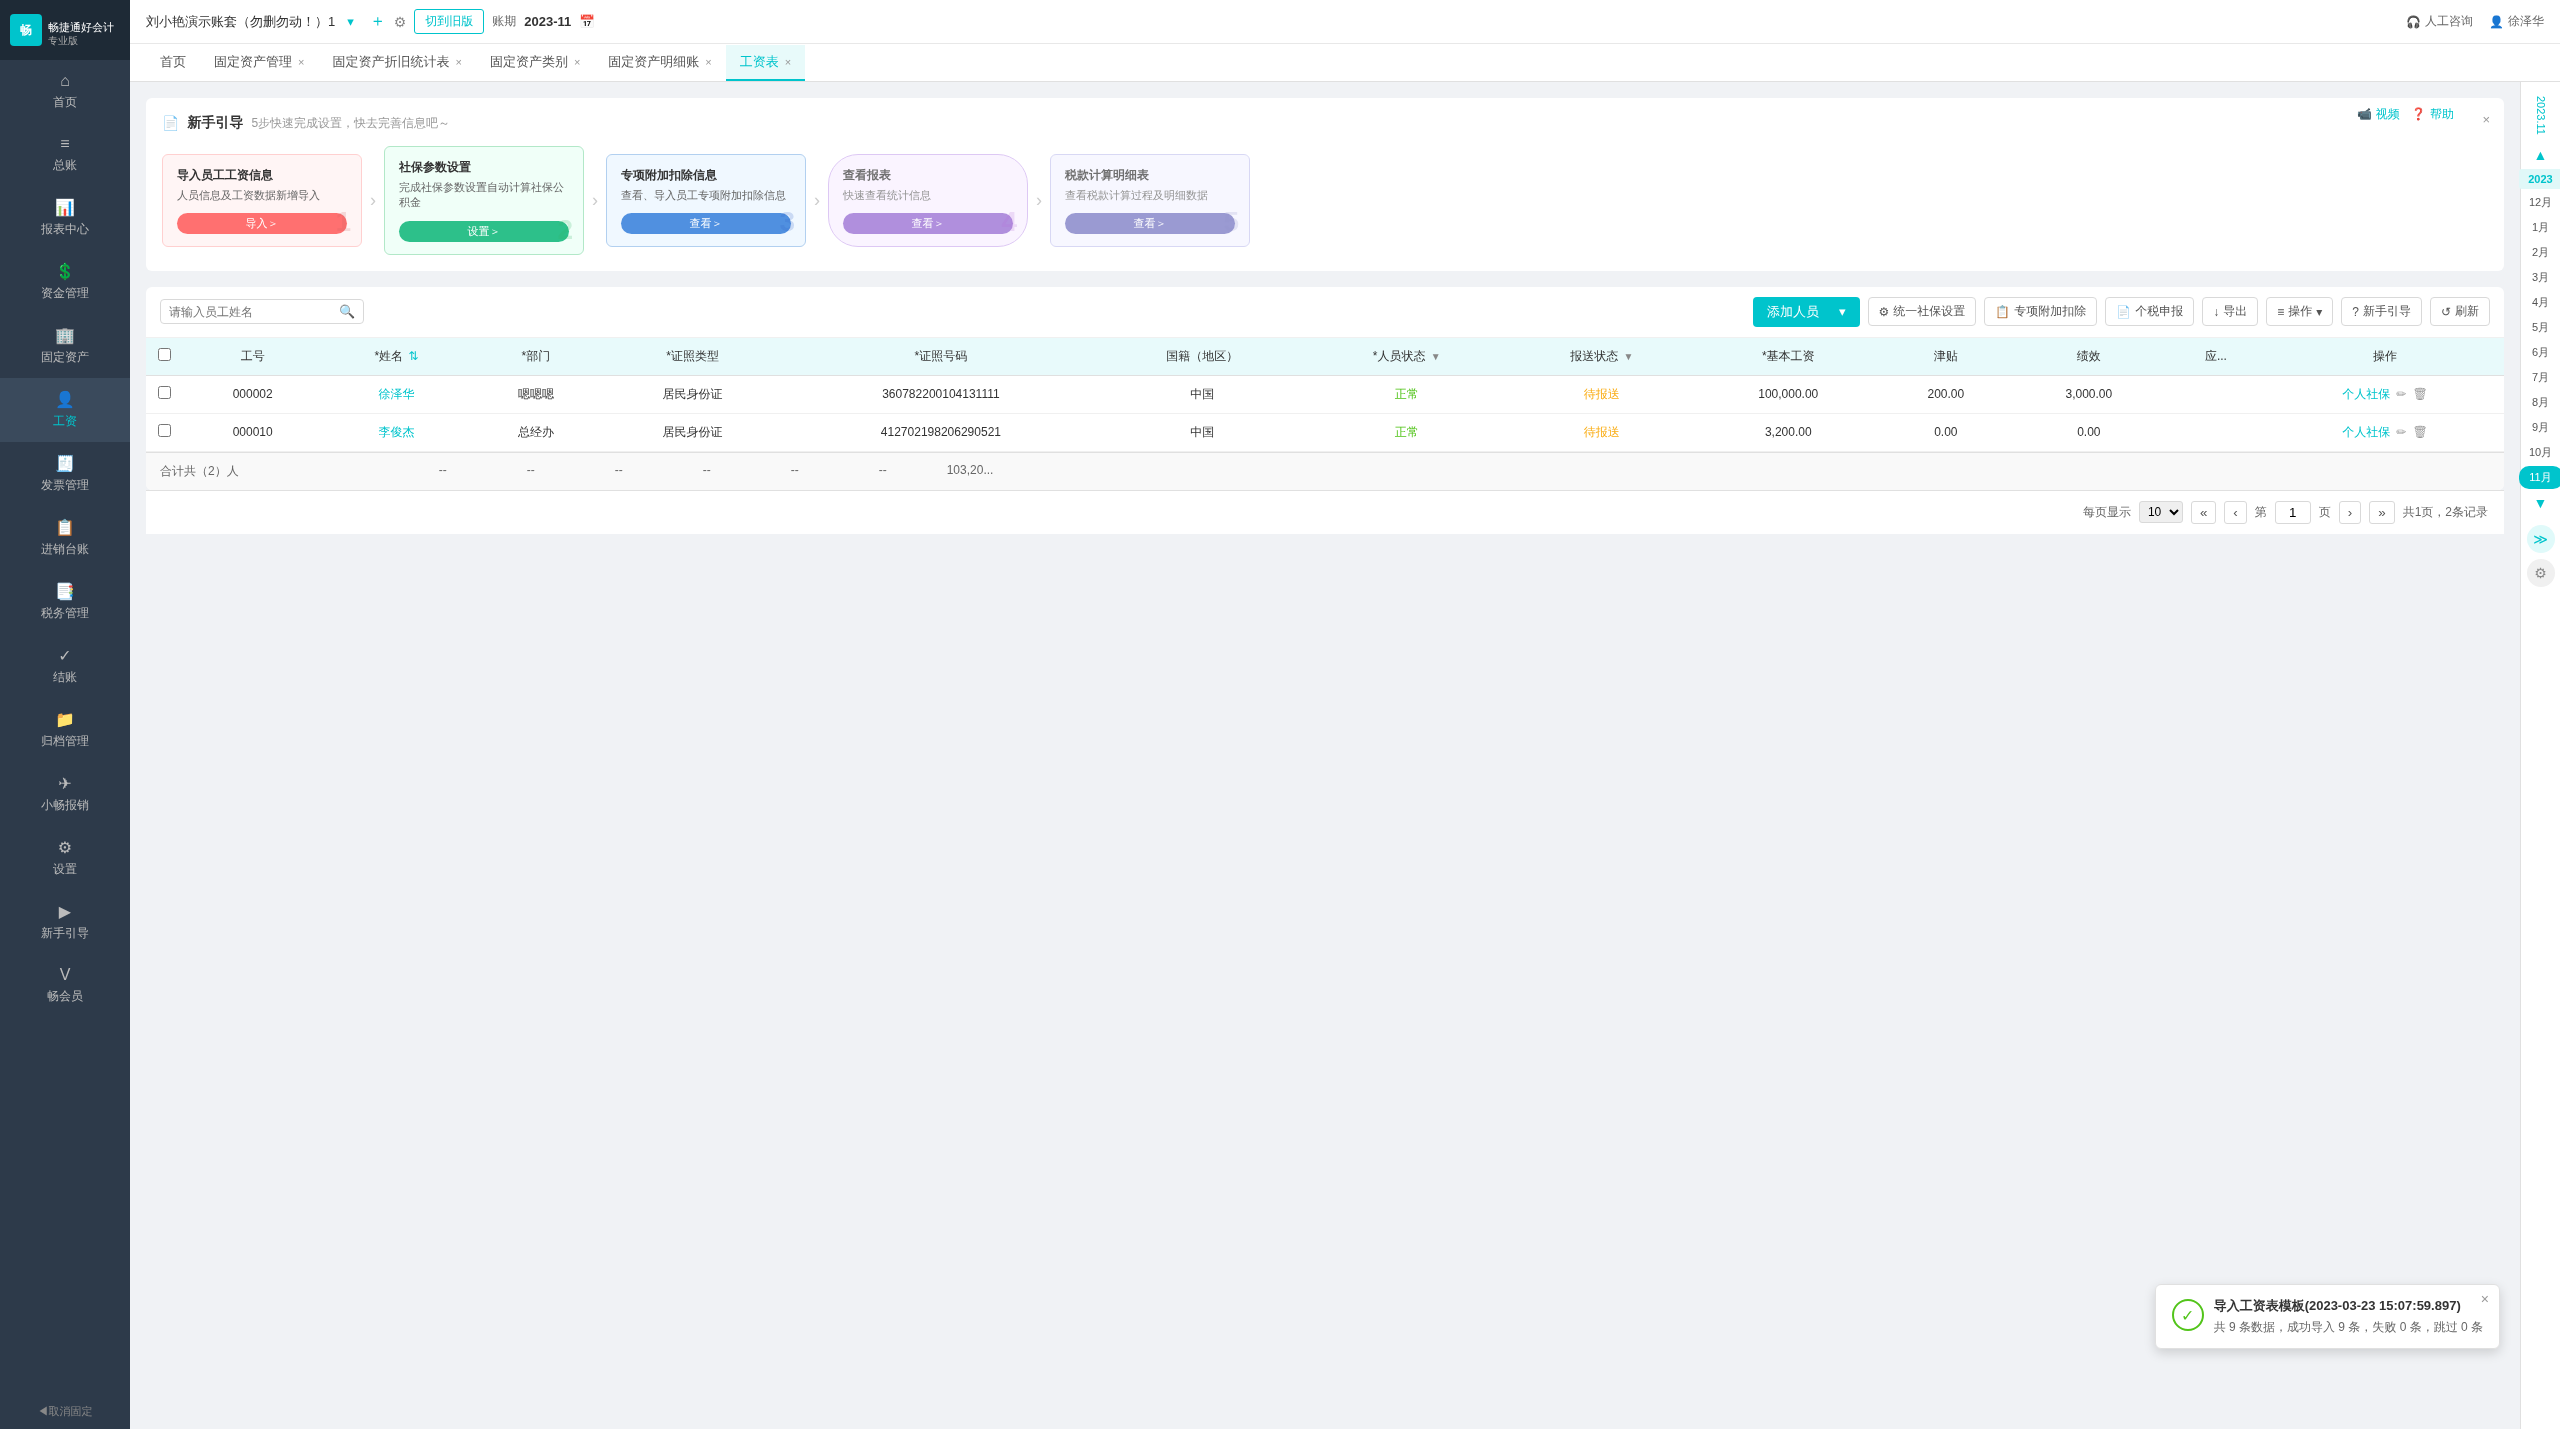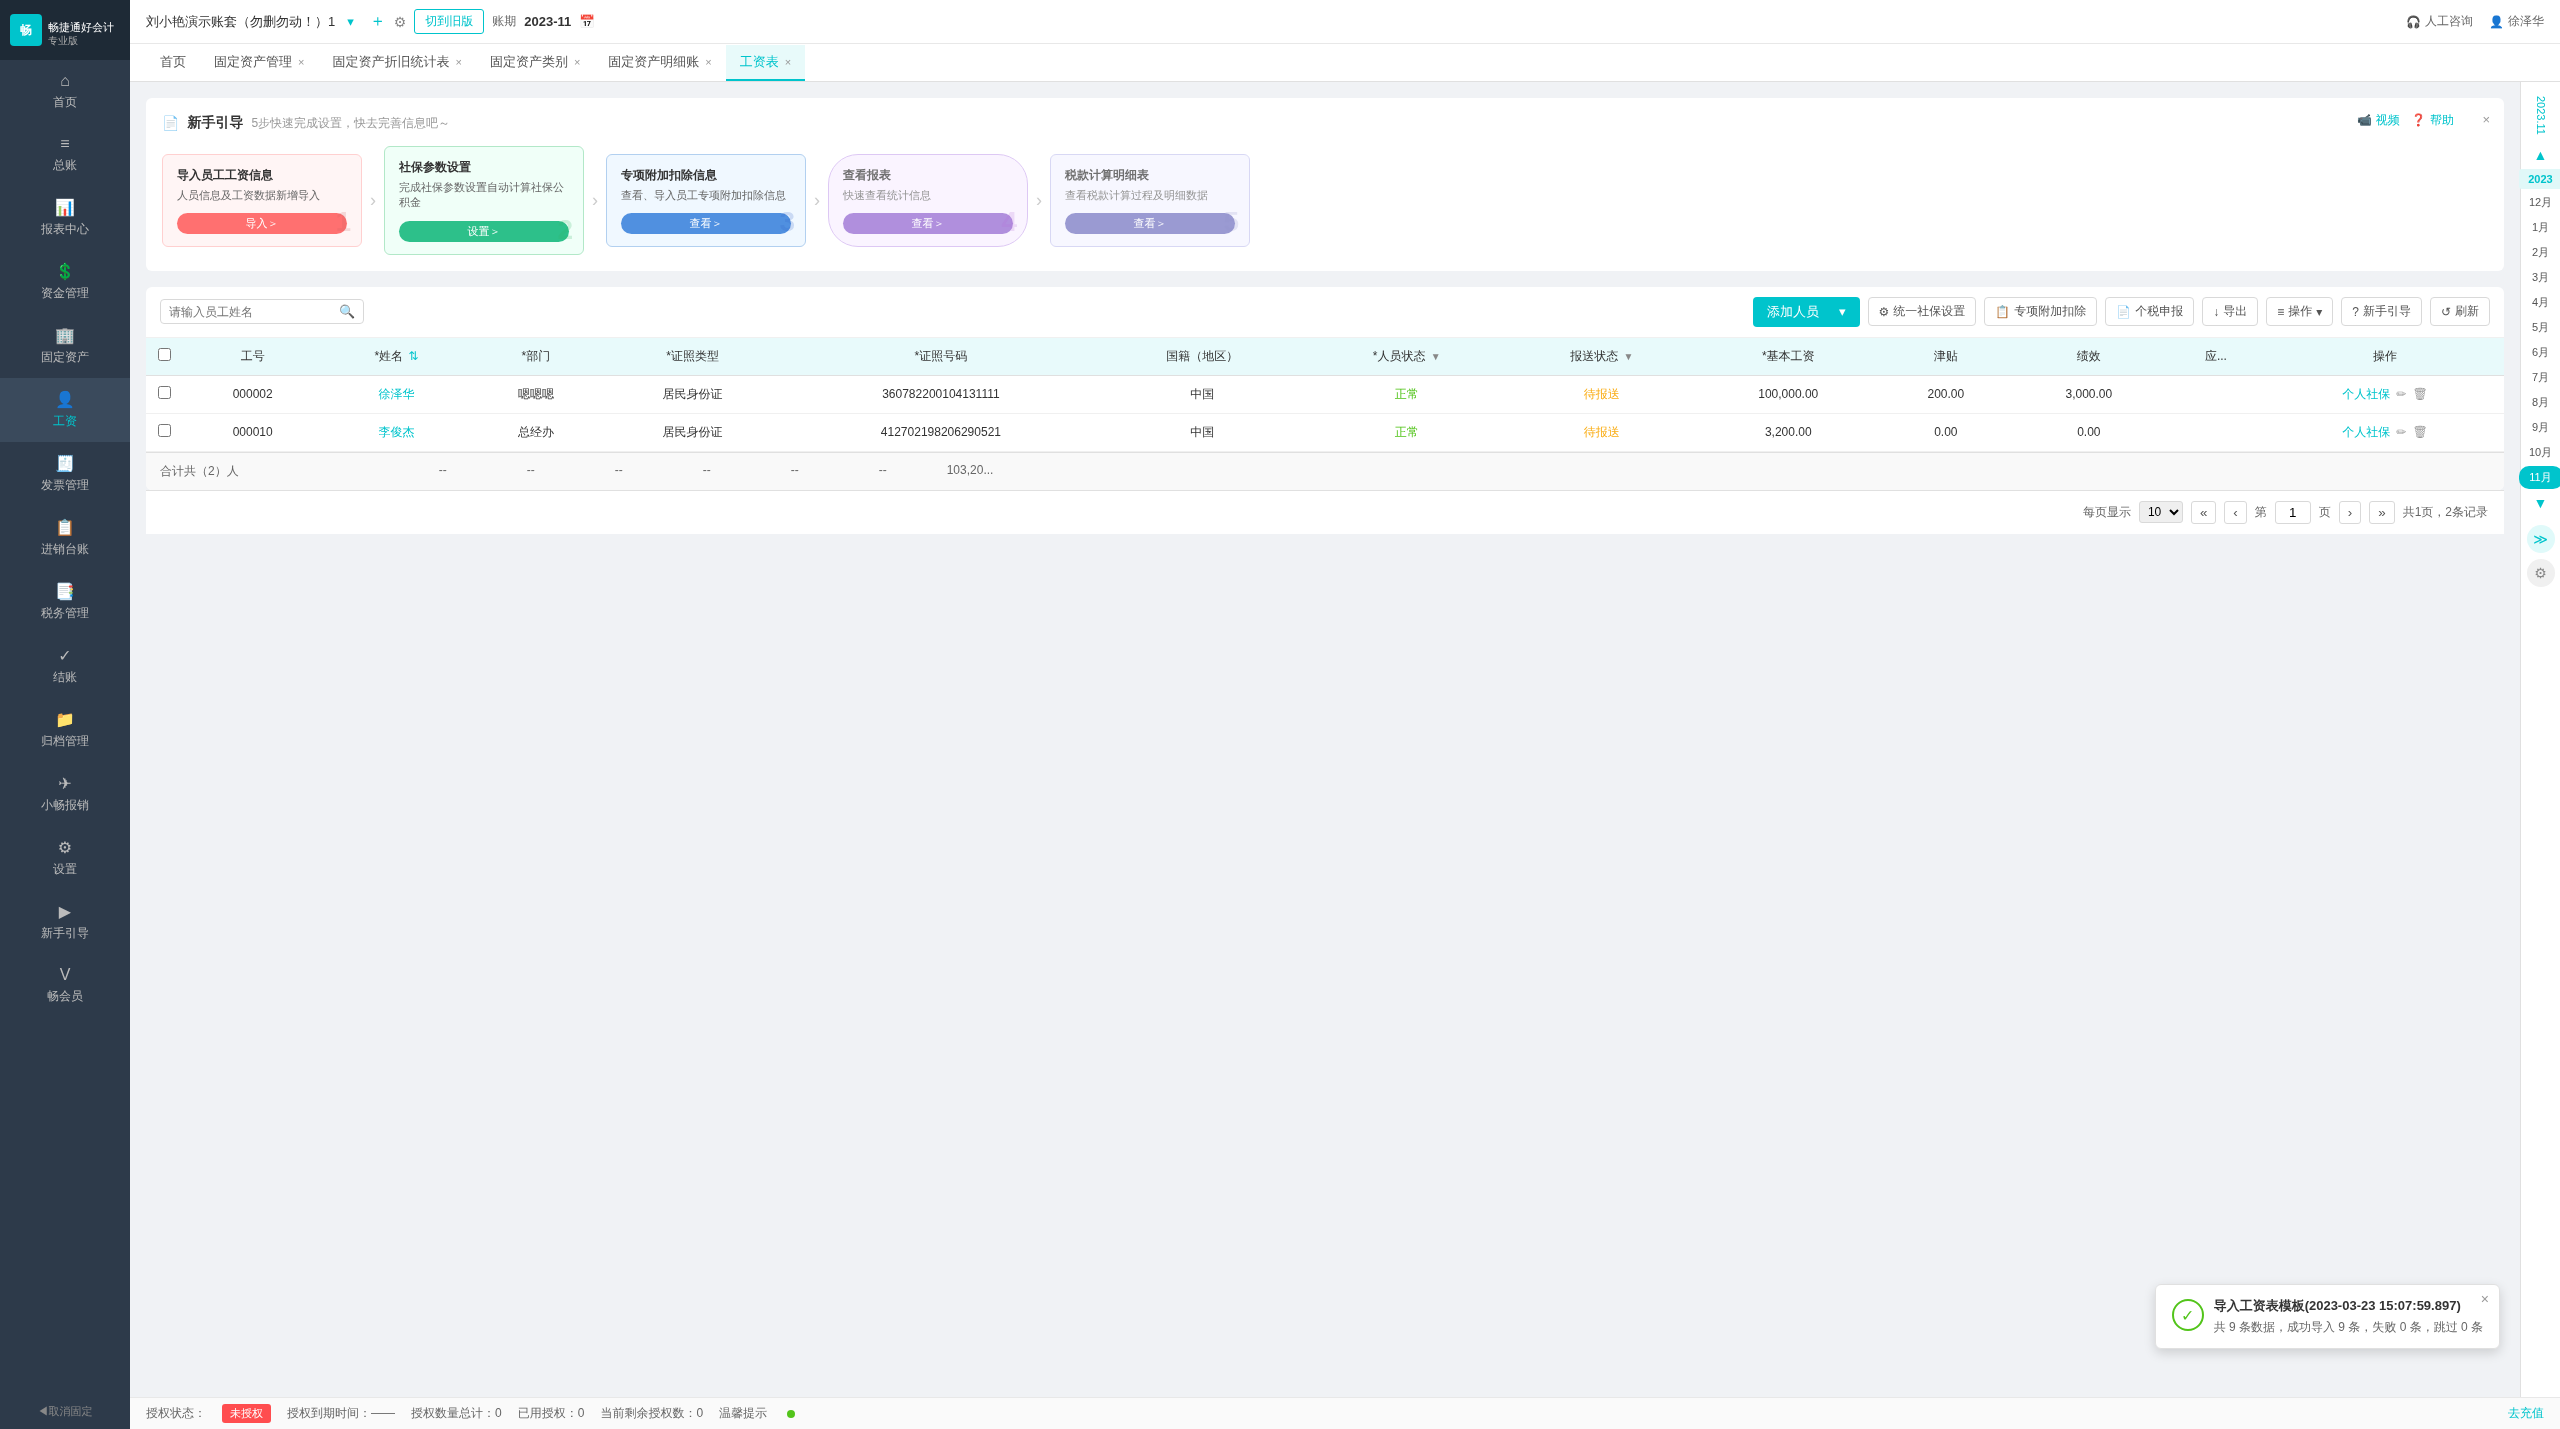--- a/index.html
+++ b/index.html
@@ -42,21 +42,21 @@
     .tab-close { color: #999; font-size: 11px; }
 
     
     .content { flex: 1; overflow: auto; padding: 16px; position: relative; }
 
     
     .wizard-card { background: white; border-radius: 6px; padding: 16px; margin-bottom: 16px; position: relative; }
     .wizard-title { display: flex; align-items: center; gap: 8px; font-size: 14px; font-weight: bold; color: #333; margin-bottom: 14px; }
     .wizard-title-hint { font-size: 12px; color: #999; font-weight: normal; }
     .wizard-close { position: absolute; top: 14px; right: 14px; cursor: pointer; color: #999; }
-    .wizard-video { position: absolute; top: 14px; right: 50px; font-size: 12px; color: #666; display: flex; gap: 12px; }
+    .wizard-video { position: absolute; top: 8px; right: 50px; font-size: 12px; color: #666; display: flex; gap: 12px; }
     .wizard-steps { display: flex; align-items: center; gap: 0; }
     .wizard-step { background: #fff5f5; border: 1px solid #ffd0d0; border-radius: 6px; padding: 12px 14px; width: 200px; min-height: 90px; display: flex; flex-direction: column; gap: 4px; position: relative; }
     .wizard-step.step2 { background: #f0fff8; border-color: #b2e8c8; }
     .wizard-step.step3 { background: #f0f8ff; border-color: #b2d0f0; }
     .wizard-step.step4 { background: #f8f0ff; border-color: #d0b2f0; opacity: 0.7; border-radius: 30px; }
     .wizard-step.step5 { background: #f5f5ff; border-color: #c8c8f0; opacity: 0.7; }
     .wizard-step-num { font-size: 28px; color: rgba(200,100,100,0.2); font-weight: bold; position: absolute; bottom: 8px; right: 10px; }
     .wizard-step.step2 .wizard-step-num { color: rgba(50,180,100,0.2); }
     .wizard-step.step3 .wizard-step-num { color: rgba(50,100,200,0.2); }
     .wizard-step.step4 .wizard-step-num { color: rgba(150,50,200,0.2); }
@@ -490,31 +490,20 @@
           <div class="month-item active">11月</div>
         </div>
         <span class="nav-arrow">▼</span>
         <div style="margin-top:8px;display:flex;flex-direction:column;gap:6px;align-items:center;">
           <div style="width:28px;height:28px;border-radius:50%;background:#e0fafa;display:flex;align-items:center;justify-content:center;color:#00c4cc;font-size:14px;cursor:pointer;">≫</div>
           <div style="width:28px;height:28px;border-radius:50%;background:#f0f0f0;display:flex;align-items:center;justify-content:center;color:#888;font-size:14px;cursor:pointer;">⚙</div>
         </div>
       </div>
     </div>
 
-    <div class="auth-bar">
-      <span>授权状态：</span>
-      <span class="auth-status-tag">未授权</span>
-      <span>授权到期时间：——</span>
-      <span>授权数量总计：0</span>
-      <span>已用授权：0</span>
-      <span>当前剩余授权数：0</span>
-      <span>温馨提示</span>
-      <span class="warning-dot"></span>
-      <span class="auth-link">去充值</span>
-    </div>
   </div>
 </div>
 
 <div class="toast">
   <div class="toast-icon">✓</div>
   <div class="toast-content">
     <div class="toast-title">导入工资表模板(2023-03-23 15:07:59.897)</div>
     <div class="toast-desc">共 9 条数据，成功导入 9 条，失败 0 条，跳过 0 条</div>
   </div>
   <span class="toast-close">×</span>

